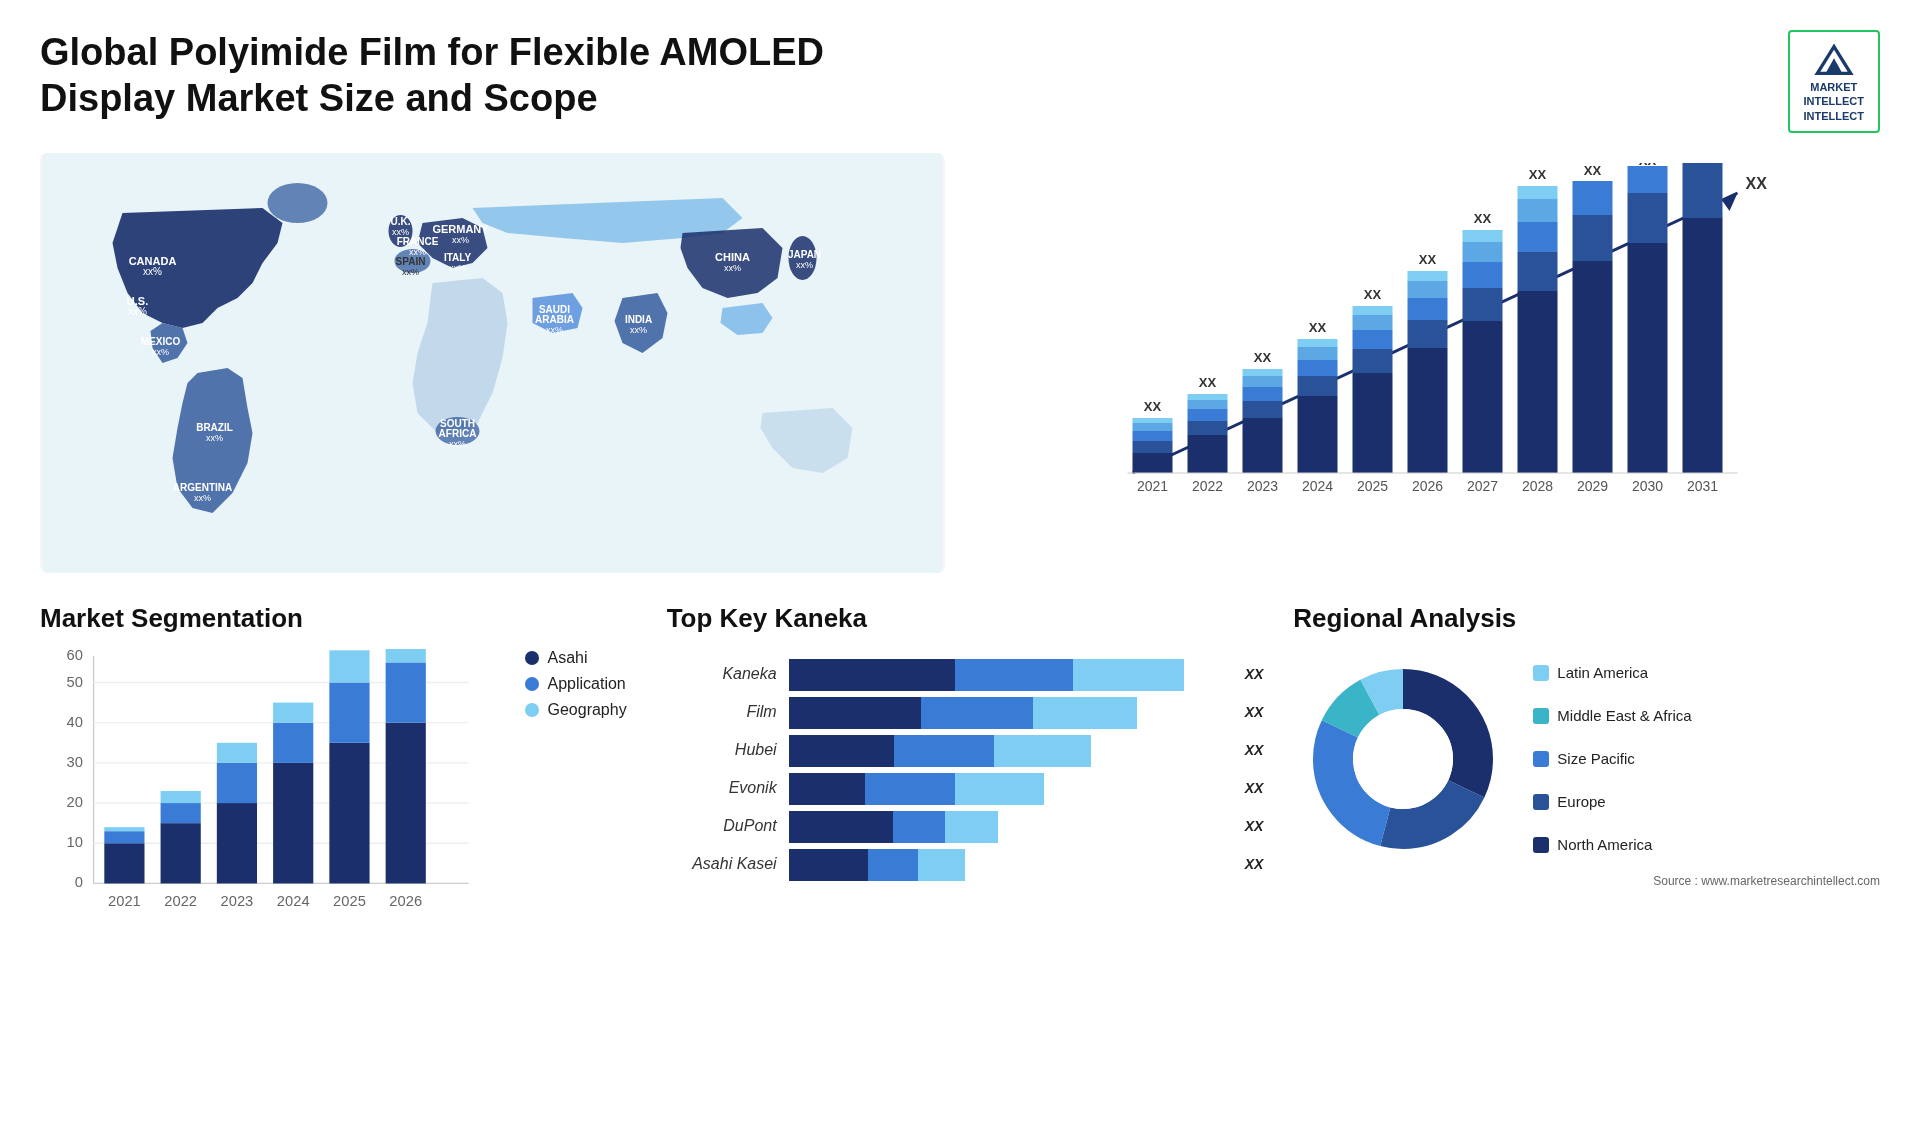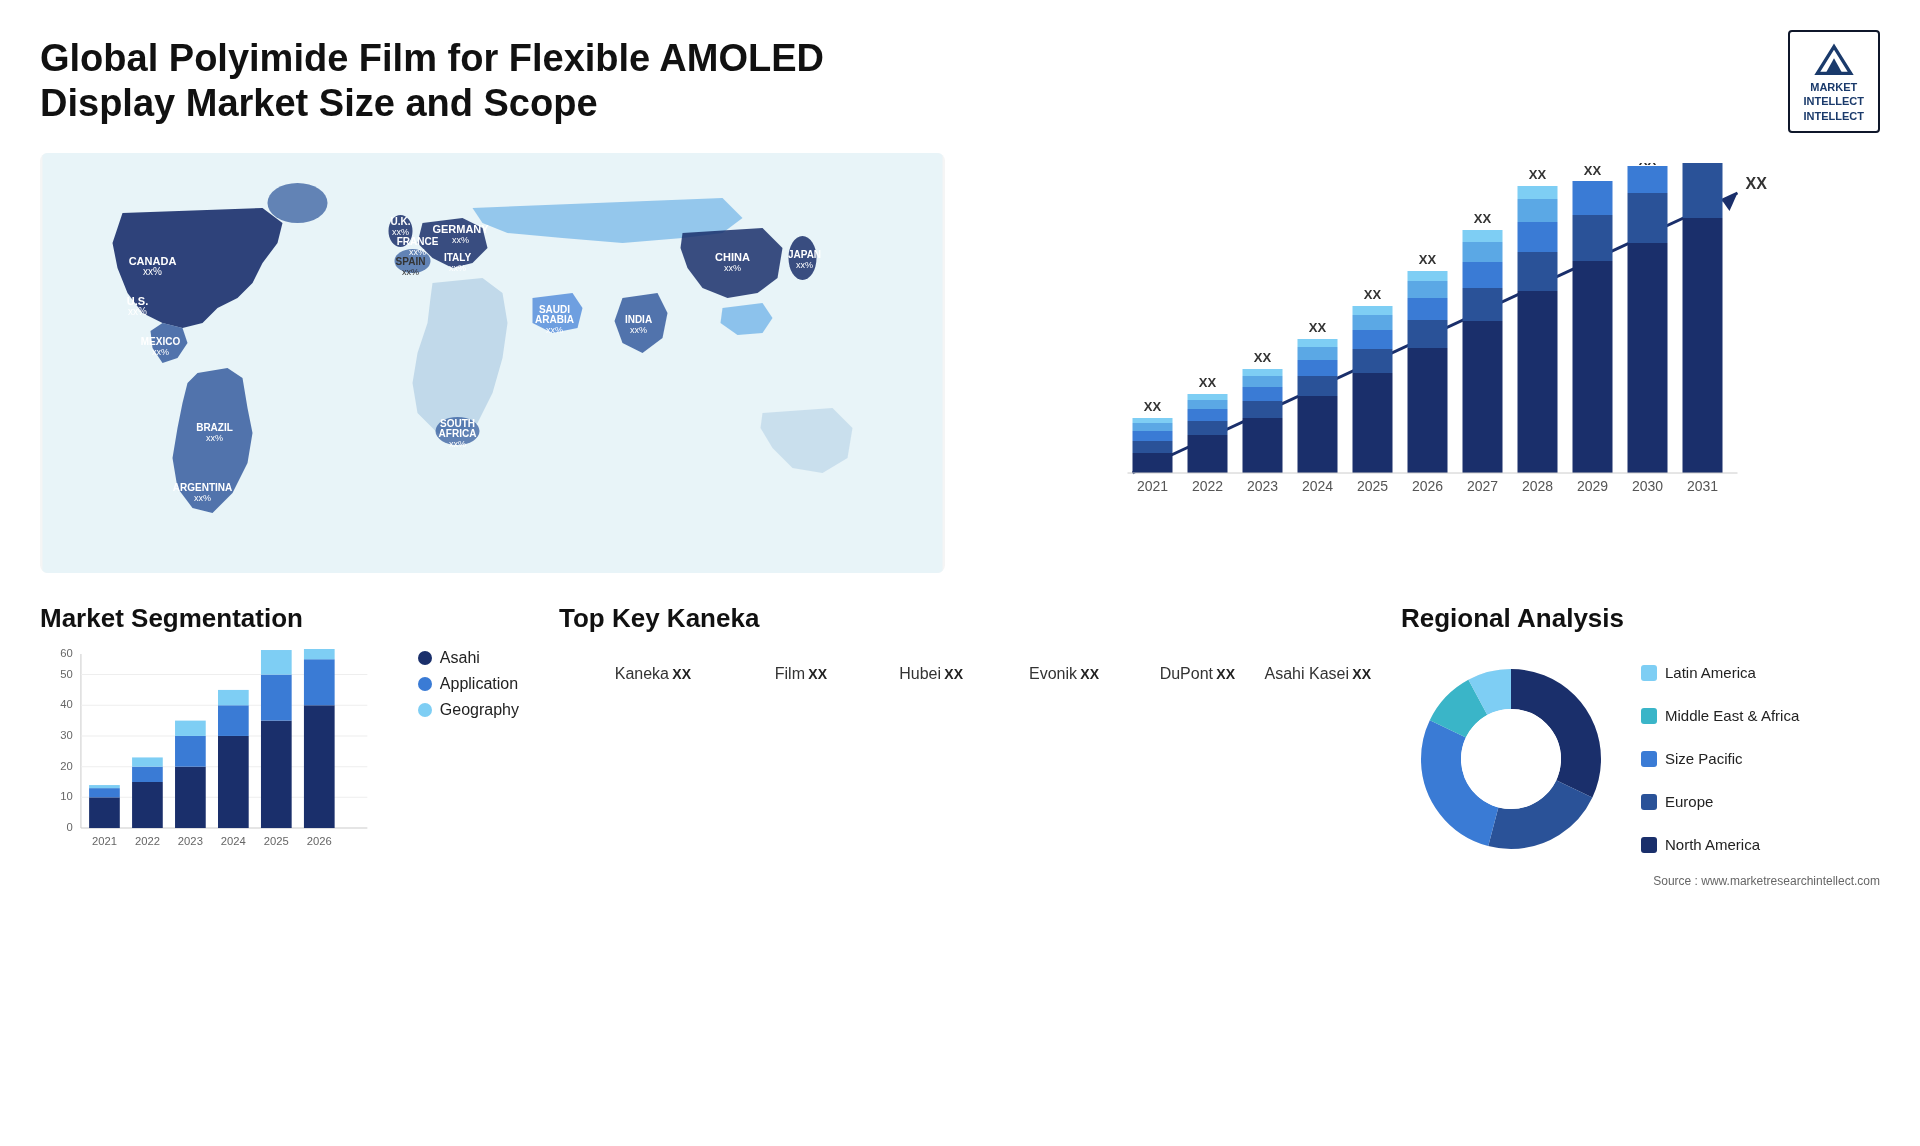--- a/index.html
+++ b/index.html
@@ -9,35 +9,35 @@
       width: 1920px;
       min-height: 1146px;
       padding: 30px 40px;
       color: #222;
     }
 
     
     .header {
       display: flex;
       justify-content: space-between;
-      align-items: center;
+      align-items: flex-start;
       margin-bottom: 20px;
     }
     .header-title {
       font-size: 38px;
       font-weight: 700;
       color: #111;
       max-width: 900px;
       line-height: 1.2;
     }
     .logo-box {
       display: flex;
       flex-direction: column;
       align-items: center;
-      border: 2px solid #0f172a;
+      border: 2px solid #22c55e;
       padding: 8px 14px;
       border-radius: 4px;
     }
     .logo-icon {
       width: 50px;
       height: 40px;
     }
     .logo-text {
       font-size: 11px;
       font-weight: 700;
@@ -94,22 +94,23 @@
     .legend-dot {
       width: 14px;
       height: 14px;
       border-radius: 50%;
       flex-shrink: 0;
     }
 
     
     .players-wrap {
       display: flex;
-      flex-direction: row;
-      gap: 14px;
+      flex-direction: column;
+      gap: 8px;
+      font-style: italic;
     }
     .player-row {
       display: flex;
       align-items: center;
       gap: 12px;
     }
     .player-name {
       width: 110px;
       font-size: 16px;
       color: #333;

